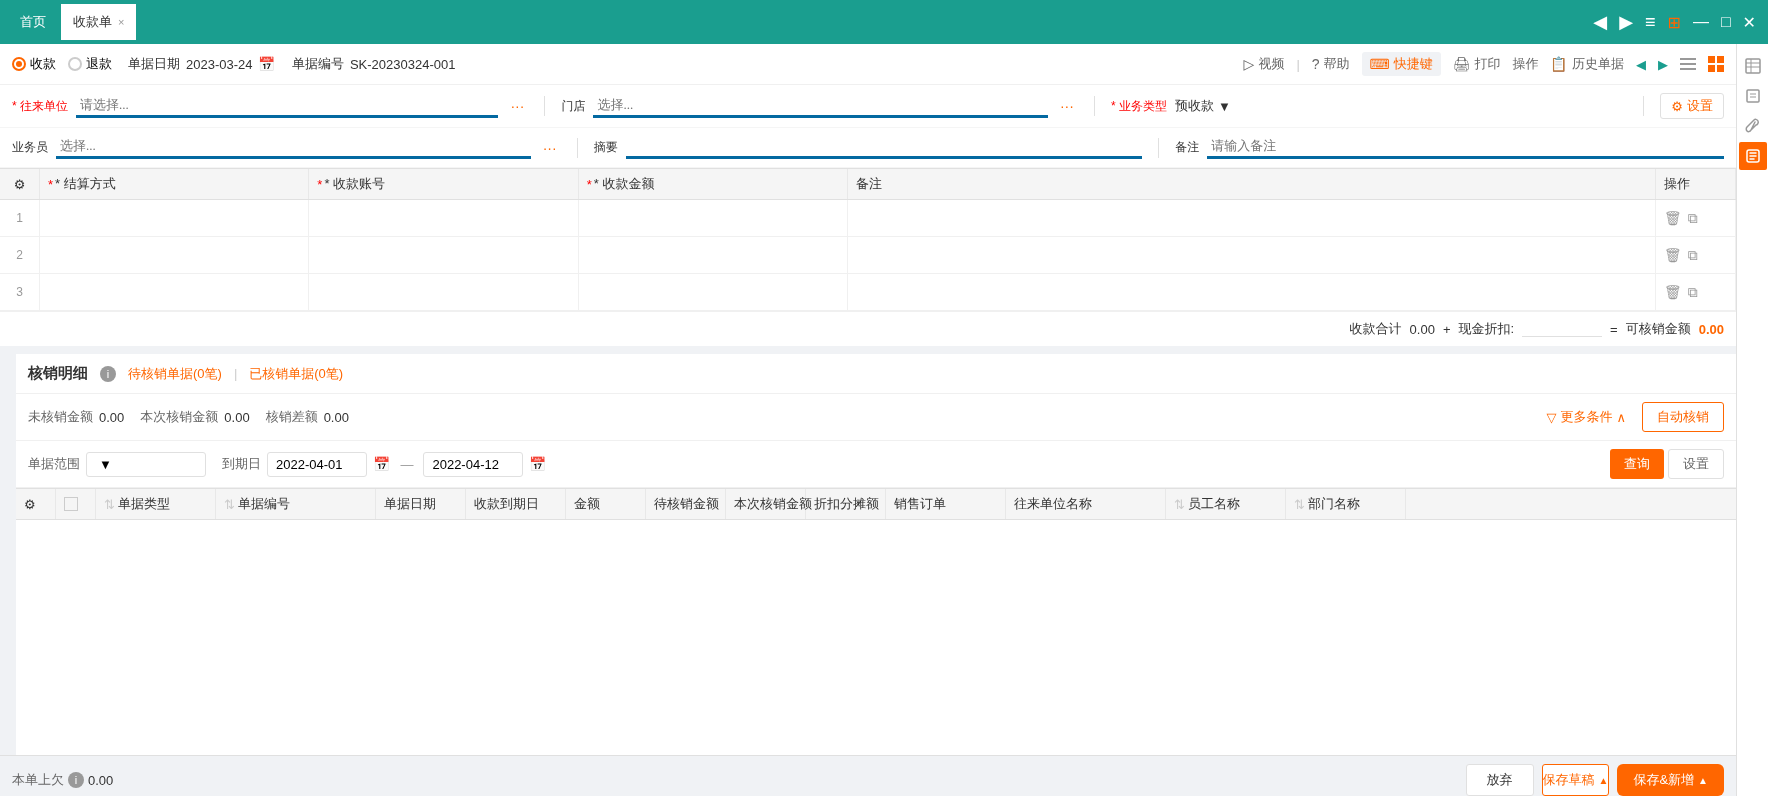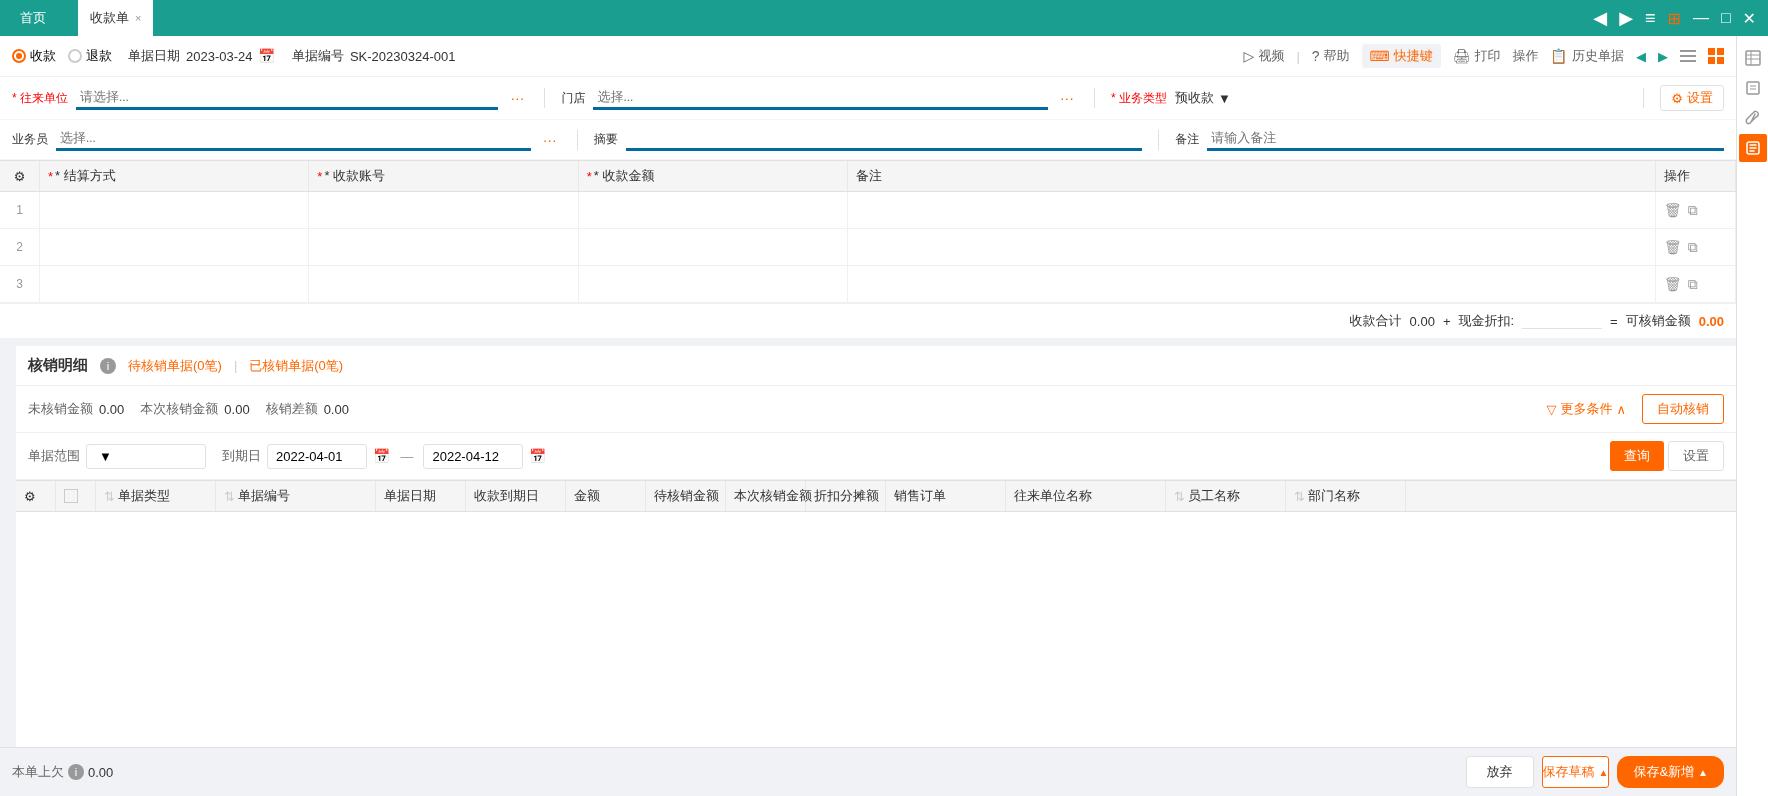--- a/index.html
+++ b/index.html
@@ -1,19 +1,19 @@
 <!DOCTYPE html>
 <html><head>
   <meta charset="utf-8">
   <style>
     * { box-sizing: border-box; margin: 0; padding: 0; font-family: 'Microsoft YaHei', Arial, sans-serif; font-size: 13px; }
     body { background: #f0f2f5; width: 1768px; height: 796px; overflow: hidden; }
     
     
-    .top-nav { display: flex; align-items: center; background: #1a9e8f; height: 36px; padding: 0 8px; gap: 20px; }
+    .top-nav { display: flex; align-items: center; background: #1a9e8f; height: 44px; padding: 0 8px; gap: 3px; }
     .top-nav-home { color: #fff; padding: 0 12px; height: 36px; display: flex; align-items: center; font-size: 13px; cursor: pointer; }
     .top-nav-tab { background: #fff; color: #333; padding: 0 12px; height: 36px; display: flex; align-items: center; font-size: 13px; gap: 6px; cursor: pointer; }
     .top-nav-tab .close-btn { color: #999; font-size: 11px; }
     .spacer { flex: 1; }
     .top-nav-actions { display: flex; align-items: center; gap: 4px; }
     .top-nav-actions span { color: #fff; font-size: 18px; cursor: pointer; padding: 0 4px; }
 
     
     .content-wrapper { display: flex; height: calc(796px - 36px); }
     
@@ -102,21 +102,21 @@
     .verify-th { padding: 6px 8px; color: #333; font-weight: normal; border-right: 1px solid #e8e8e8; display: flex; align-items: center; white-space: nowrap; font-size: 12px; }
 
     
     .bottom-bar { background: #f0f2f5; padding: 8px 12px; display: flex; align-items: center; border-top: 1px solid #e0e0e0; }
     .bottom-info { display: flex; align-items: center; gap: 4px; color: #666; }
     .bottom-info .info-icon2 { width: 16px; height: 16px; border-radius: 50%; background: #999; color: #fff; display: flex; align-items: center; justify-content: center; font-size: 11px; }
     .bottom-spacer { flex: 1; }
     .bottom-actions { display: flex; gap: 8px; }
     .discard-btn { background: #fff; border: 1px solid #e0e0e0; color: #333; padding: 6px 20px; border-radius: 3px; cursor: pointer; }
     .save-draft-btn { background: #fff; border: 1px solid #ff6600; color: #ff6600; padding: 6px 0; border-radius: 3px; cursor: pointer; display: flex; align-items: center; gap: 4px; }
-    .save-new-btn { background: #ff6600; border: none; color: #fff; padding: 6px 16px; border-radius: 12px; cursor: pointer; display: flex; align-items: center; gap: 4px; }
+    .save-new-btn { background: #ff6600; border: none; color: #fff; padding: 6px 16px; border-radius: 6px; cursor: pointer; display: flex; align-items: center; gap: 4px; }
     .btn-arrow { font-size: 10px; }
     .checkbox { width: 14px; height: 14px; border: 1px solid #ccc; display: inline-block; cursor: pointer; }
     
     .calendar-icon { color: #1a9e8f; cursor: pointer; font-size: 14px; }
     .date-input { border: 1px solid #e0e0e0; padding: 4px 8px; border-radius: 3px; outline: none; width: 100px; }
     .date-separator { color: #999; margin: 0 4px; }
   </style>
 </head>
 <body>
 

